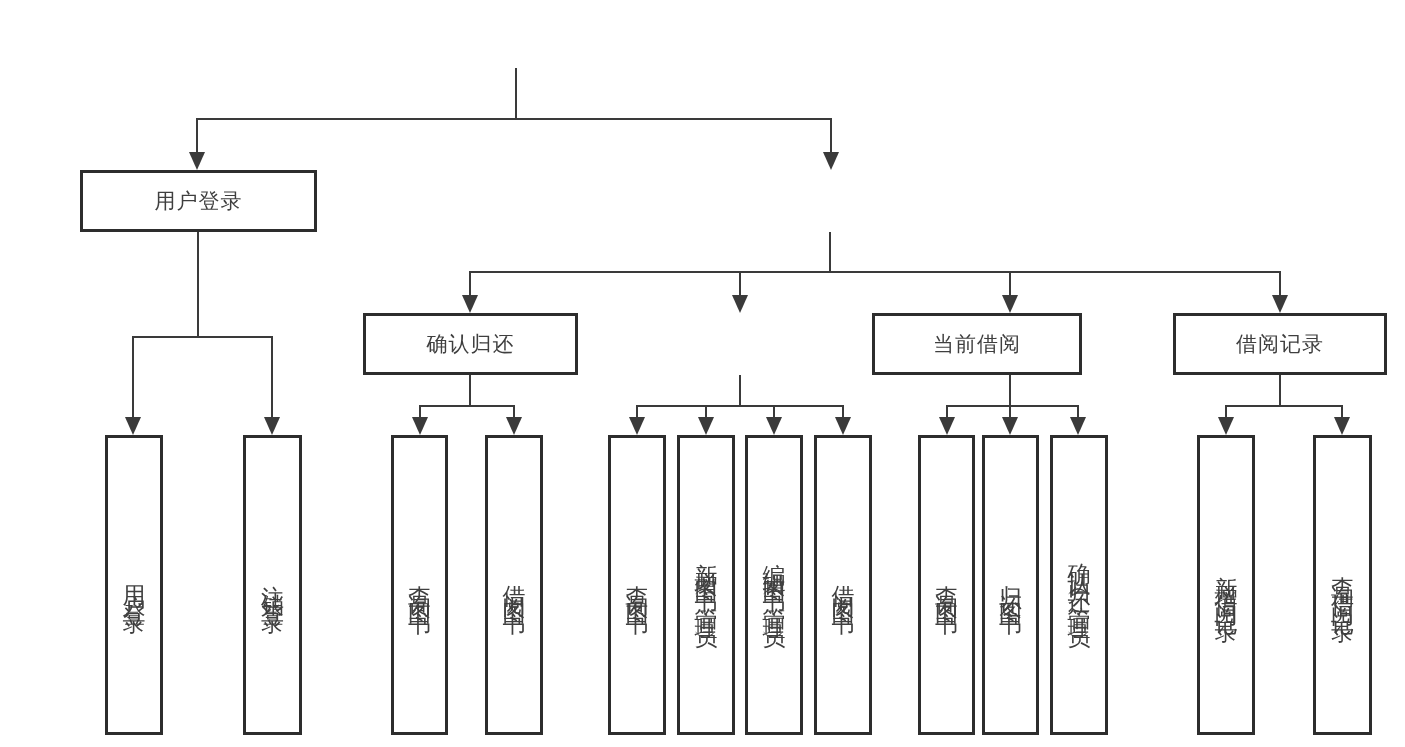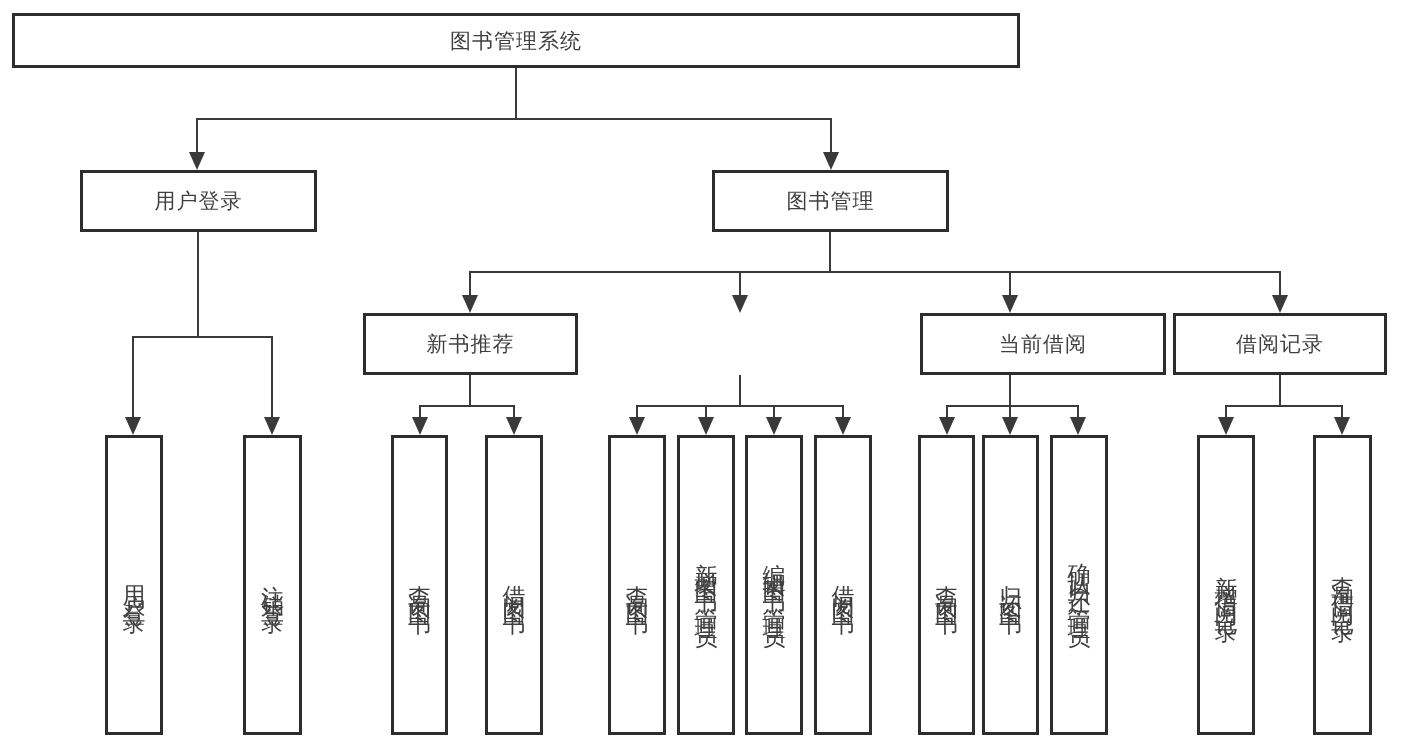--- a/index.html
+++ b/index.html
@@ -77,35 +77,29 @@
   <div class="vl" style="left:1077px;top:405px;height:12px;"></div>
   <div class="ar" style="left:1070px;top:417px;"></div>
 
   <div class="vl" style="left:1279px;top:375px;height:31px;"></div>
   <div class="hl" style="left:1226px;top:405px;width:116px;"></div>
   <div class="vl" style="left:1225px;top:405px;height:12px;"></div>
   <div class="ar" style="left:1218px;top:417px;"></div>
   <div class="vl" style="left:1341px;top:405px;height:12px;"></div>
   <div class="ar" style="left:1334px;top:417px;"></div>
 
-  <div class="b hbox" style="left:12px;top:13px;width:1008px;height:55px;">
-    <span>图书管理系统</span>
-  </div>
 
   <div class="b hbox" style="left:80px;top:170px;width:237px;height:62px;">
     <span>用户登录</span>
   </div>
-  <div class="b hbox" style="left:712px;top:170px;width:237px;height:62px;">
-    <span>图书管理</span>
-  </div>
 
   <div class="b hbox" style="left:363px;top:313px;width:215px;height:62px;">
-    <span>新书推荐</span>
+    <span>确认归还</span>
   </div>
-  <div class="b hbox" style="left:920px;top:313px;width:246px;height:62px;">
+  <div class="b hbox" style="left:872px;top:313px;width:210px;height:62px;">
     <span>当前借阅</span>
   </div>
   <div class="b hbox" style="left:1173px;top:313px;width:214px;height:62px;">
     <span>借阅记录</span>
   </div>
 
   <div class="b leaf" style="left:105px;top:435px;width:58px;height:300px;">
     <span class="vtext">用户登录</span>
   </div>
   <div class="b leaf" style="left:243px;top:435px;width:59px;height:300px;">

